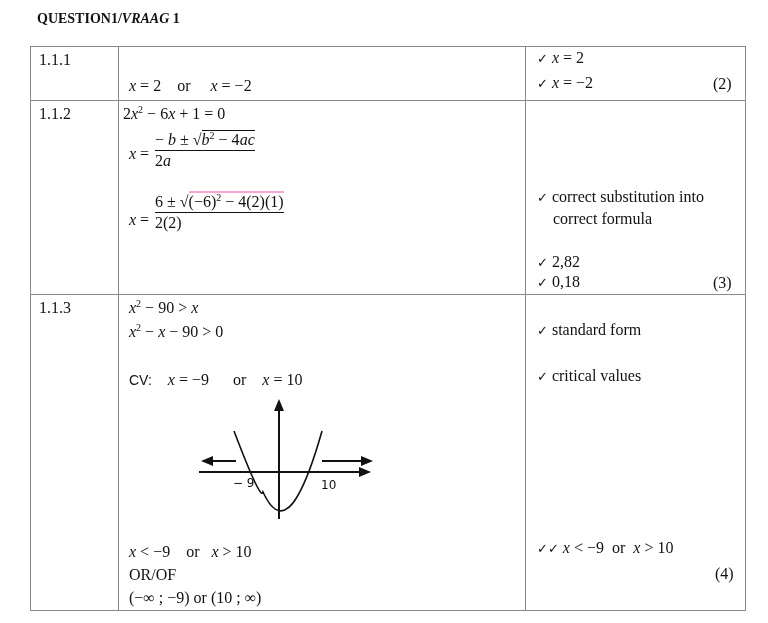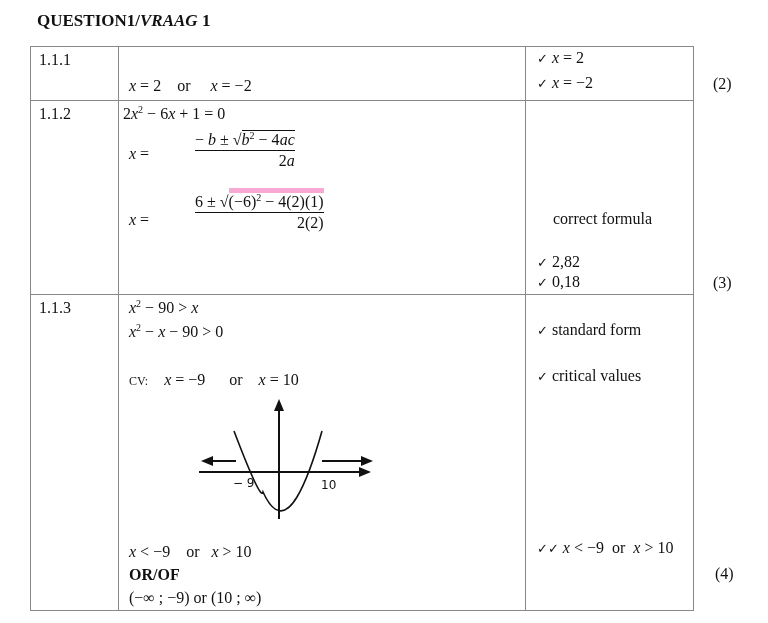--- a/index.html
+++ b/index.html
@@ -1,31 +1,31 @@
 <!DOCTYPE html>
 <html><head>
 <meta charset="utf-8">
 <style>
   html, body { margin:0; padding:0; background:#ffffff; }
   body { width:768px; height:623px; position:relative; overflow:hidden;
          font-family:"Liberation Serif", "DejaVu Serif", serif; color:#111; }
-  .title { position:absolute; left:37px; top:11px; font-size:17px; font-weight:bold; letter-spacing:0px; }
+  .title { position:absolute; left:37px; top:11px; font-size:14px; font-weight:bold; letter-spacing:0px; }
   .title i { font-style:italic; }
-  .tbl { position:absolute; left:30px; top:46px; width:664px; height:565px; border:1px solid #888; box-sizing:border-box; }
+  .tbl { position:absolute; left:30px; top:46px; width:716px; height:565px; border:1px solid #888; box-sizing:border-box; }
   .hline { position:absolute; left:0; right:0; height:0; border-top:1px solid #888; }
   .vline { position:absolute; top:0; bottom:0; width:0; border-left:1px solid #888; }
   .t { position:absolute; font-size:16px; white-space:nowrap; line-height:18px; }
   .m { font-style:italic; }
   .up { vertical-align:super; font-size:10px; line-height:0; }
-  .frac { position:absolute; text-align:right;margin-left:40px; }
+  .frac { position:absolute; text-align:left; }
   .frac .num, .frac .den { display:block; font-size:16px; line-height:18px; white-space:nowrap; }
   .frac .bar { display:block; border-top:1px solid #111; margin:1px 0; }
   .chk { font-family:"DejaVu Sans", sans-serif; font-size:13px; }
-  .sans { font-family:Liberation Serif, serif; font-size:12px; }
-  .bold { font-weight:bold; font-style:normal; }
+  .sans { font-family:Liberation Sans, sans-serif; font-size:14px; }
+  .bold { font-weight:normal; font-style:normal; }
 </style>
 </head>
 <body>
 
 <div class="title">QUESTION1/<i>VRAAG</i> 1</div>
 
 <div class="tbl">
   <div class="vline" style="left:87px"></div>
   <div class="vline" style="left:494px"></div>
   <div class="hline" style="top:53px"></div>
@@ -40,24 +40,25 @@
   <div class="t" style="left:8px;top:58px">1.1.2</div>
   <div class="t" style="left:92px;top:58px">2<span class="m">x</span><span class="up">2</span> − 6<span class="m">x</span> + 1 = 0</div>
   <div class="t" style="left:98px;top:98px"><span class="m">x</span> =</div>
   <div class="frac" style="left:124px;top:84px">
     <span class="num">− <span class="m">b</span> ± √<span style="border-top:1px solid #111"><span class="m">b</span><span class="up">2</span> − 4<span class="m">ac</span></span></span>
     <span class="bar"></span>
     <span class="den">2<span class="m">a</span></span>
   </div>
   <div class="t" style="left:98px;top:164px"><span class="m">x</span> =</div>
   <div class="frac" style="left:124px;top:146px">
-    <span class="num">6 ± √<span style="border-top:5px solid #f9a8d4">(−6)<span class="up">2</span> − 4(2)(1)</span></span>
+    <span class="num">6 ± √<span style="border-top:2px solid #f9a8d4">(−6)<span class="up">2</span> − 4(2)(1)</span></span>
     <span class="bar"></span>
     <span class="den">2(2)</span>
   </div>
+  <div class="t" style="left:506px;top:141px"><span class="chk">✓</span> correct substitution into</div>
   <div class="t" style="left:522px;top:163px">correct formula</div>
   <div class="t" style="left:506px;top:206px"><span class="chk">✓</span> 2,82</div>
   <div class="t" style="left:506px;top:226px"><span class="chk">✓</span> 0,18</div>
   <div class="t" style="left:682px;top:227px">(3)</div>
 
   <div class="t" style="left:8px;top:252px">1.1.3</div>
   <div class="t" style="left:98px;top:252px"><span class="m">x</span><span class="up">2</span> − 90 &gt; <span class="m">x</span></div>
   <div class="t" style="left:98px;top:276px"><span class="m">x</span><span class="up">2</span> − <span class="m">x</span> − 90 &gt; 0</div>
   <div class="t" style="left:98px;top:324px"><span class="sans">CV:</span> &nbsp;&nbsp; <span class="m">x</span> = −9 &nbsp;&nbsp;&nbsp;&nbsp; or &nbsp;&nbsp; <span class="m">x</span> = 10</div>
 

